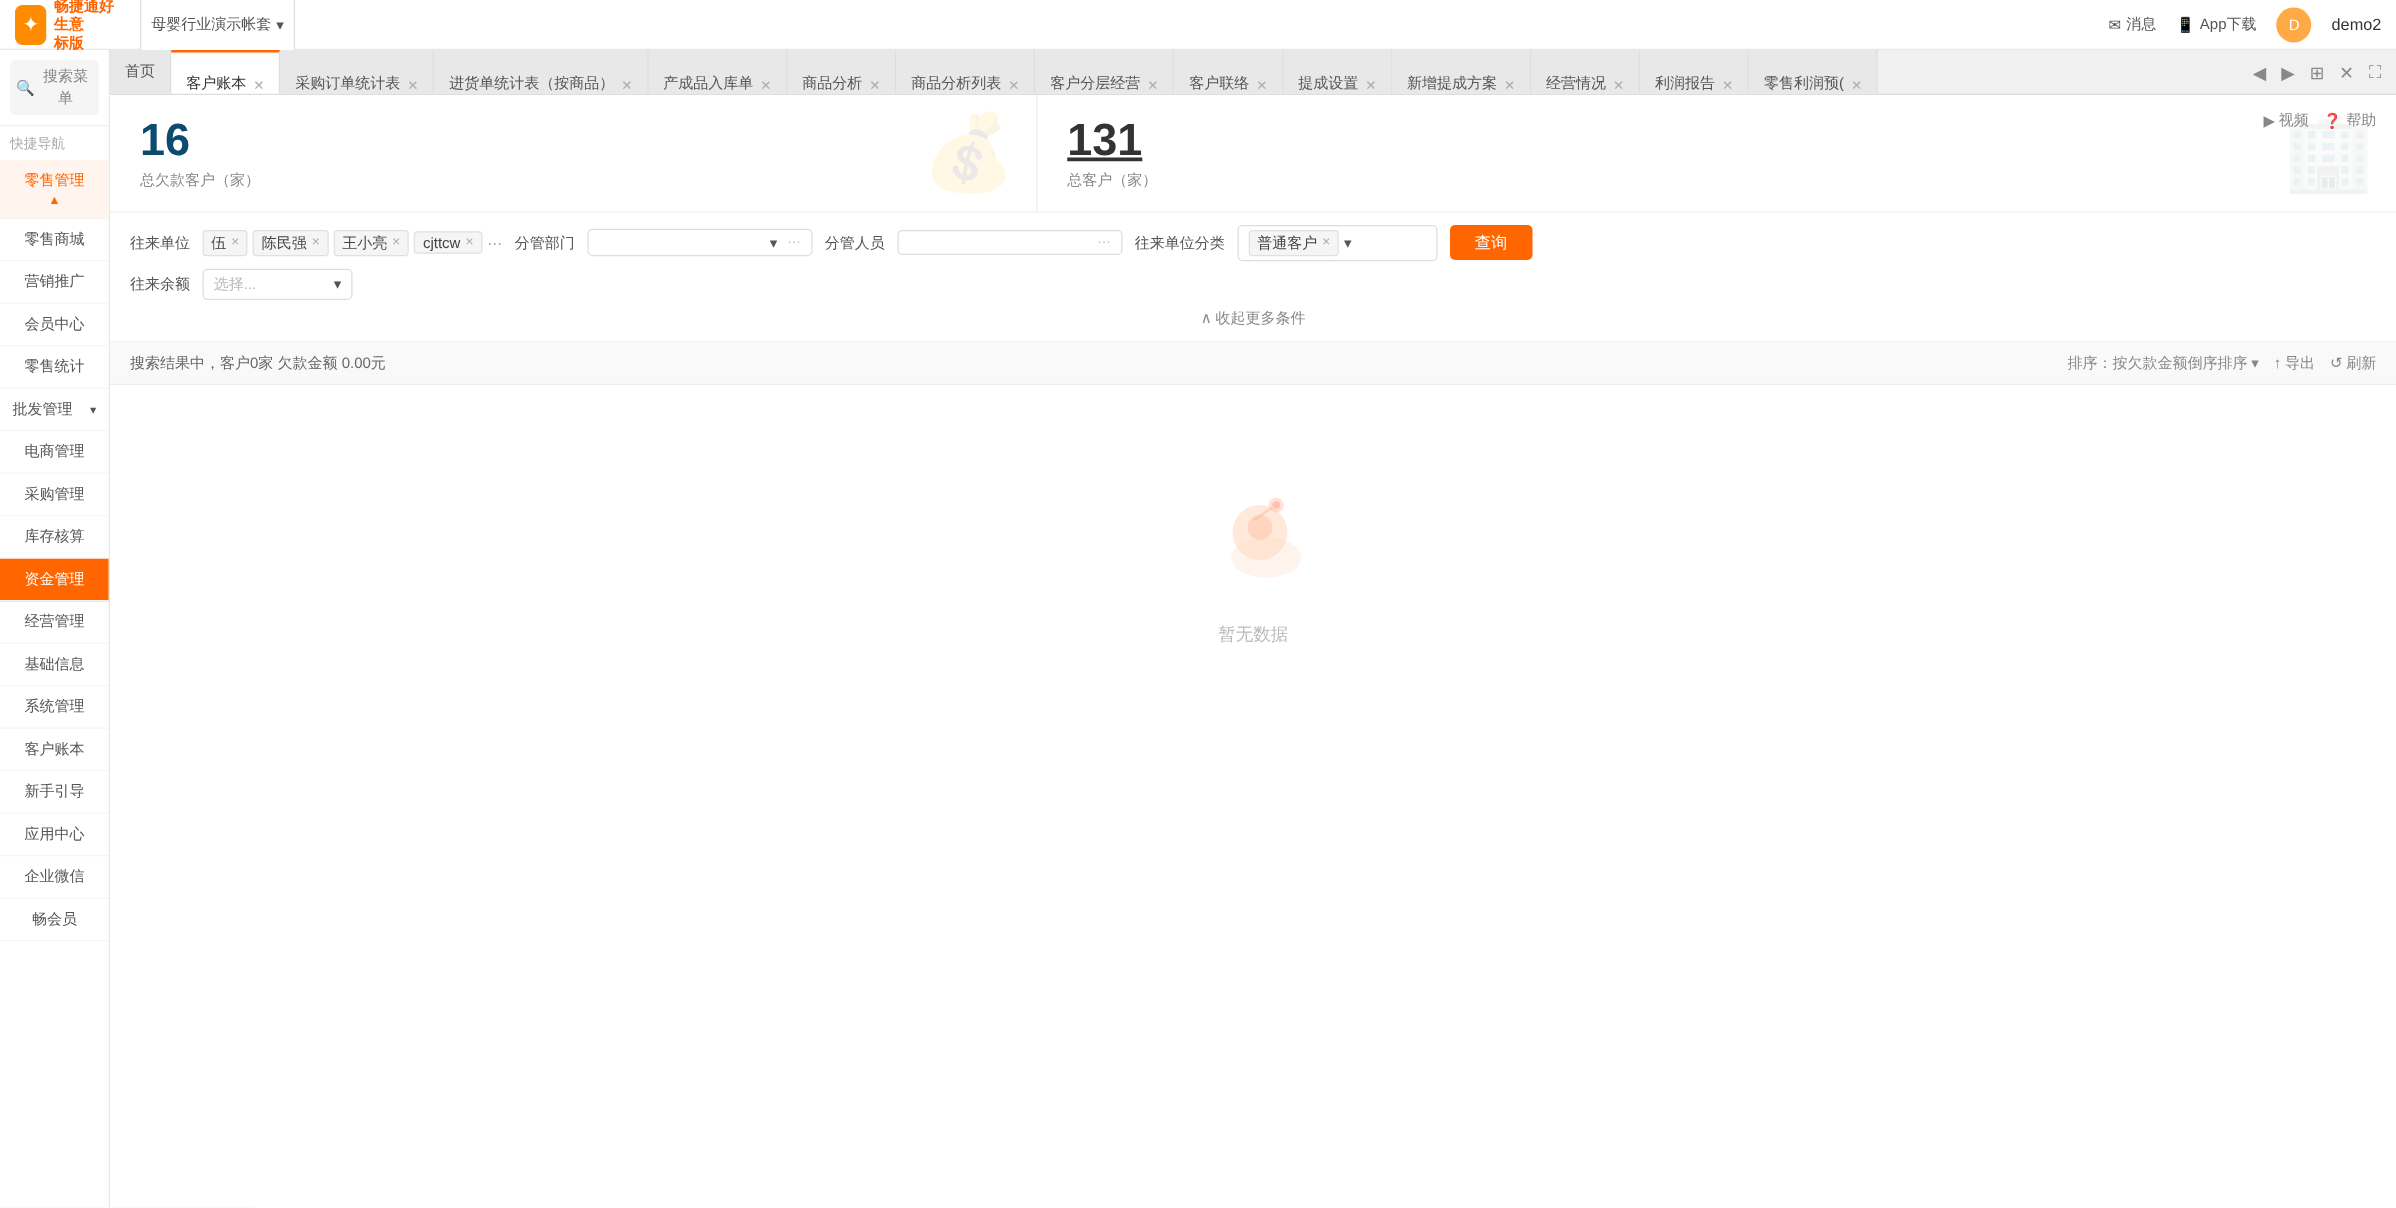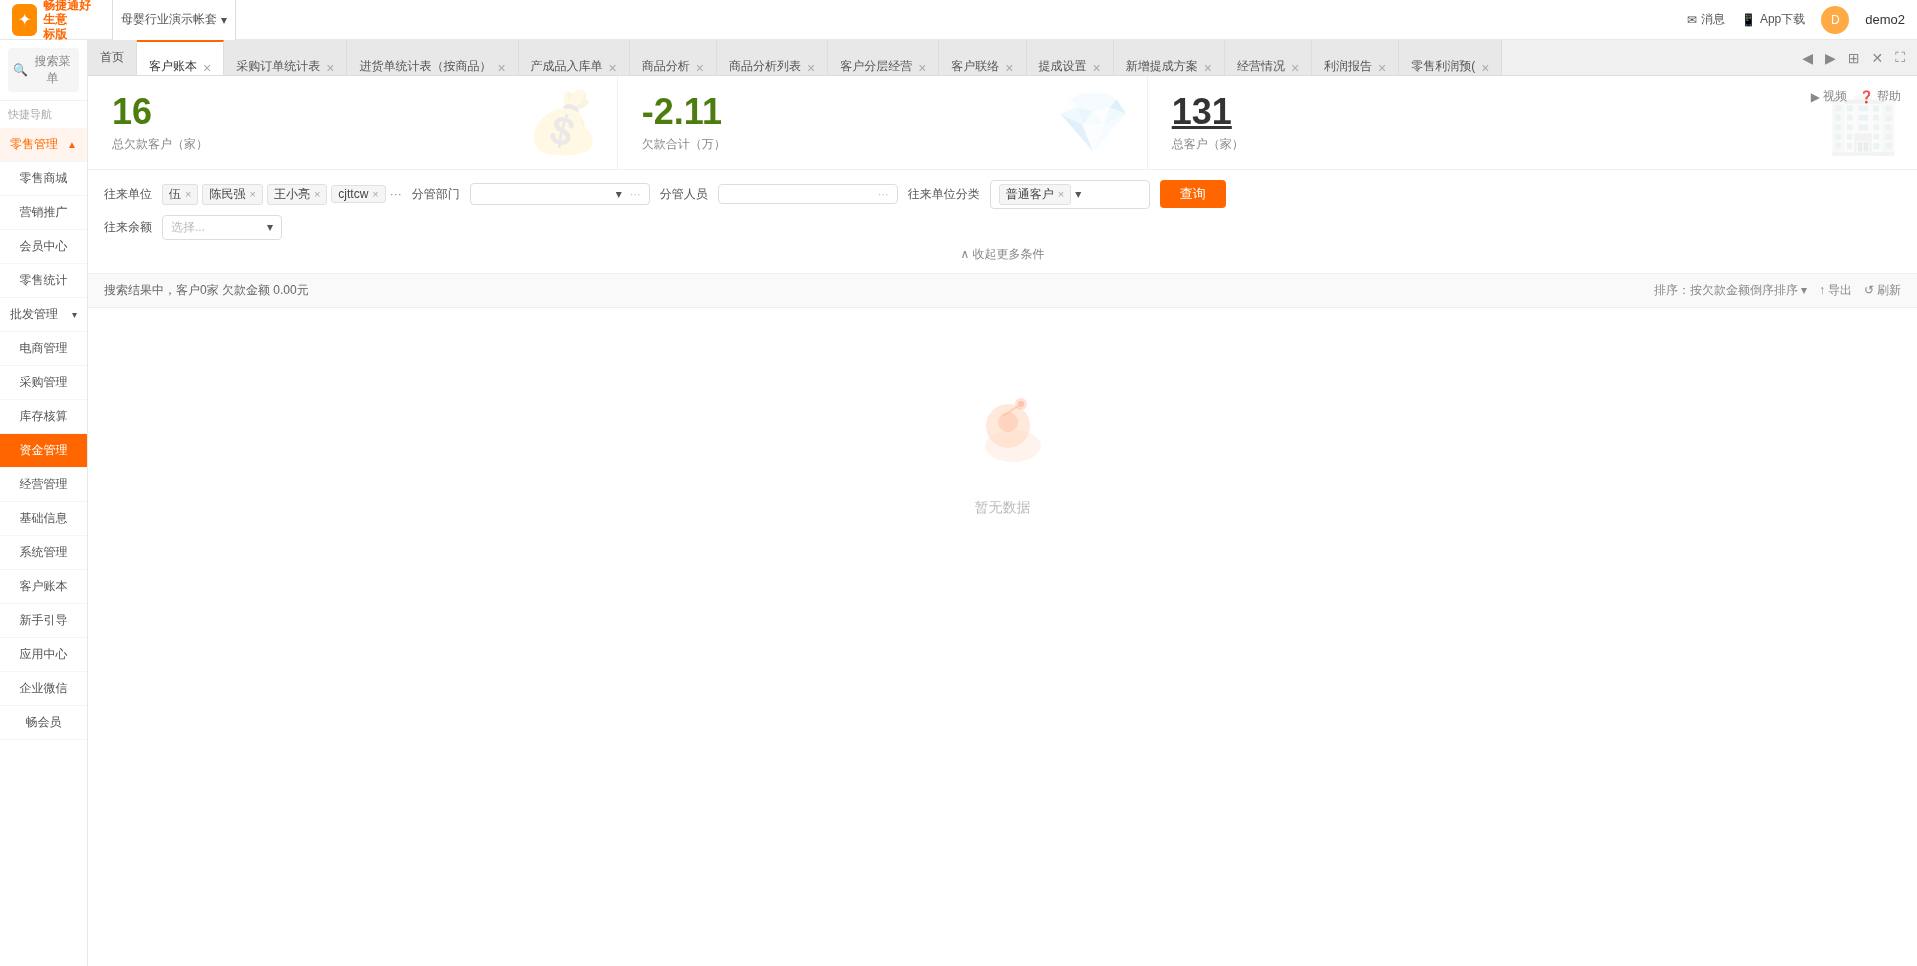--- a/index.html
+++ b/index.html
@@ -40,21 +40,21 @@
 
     
     .content-area { flex: 1; overflow: auto; background: #f5f5f5; }
     .page-content { background: #fff; min-height: 100%; }
 
     
     .summary-bar { display: flex; background: #fff; border-bottom: 1px solid #f0f0f0; position: relative; }
     .summary-card { flex: 1; padding: 16px 24px; display: flex; flex-direction: column; align-items: flex-start; justify-content: center; border-right: 1px solid #f0f0f0; position: relative; min-height: 90px; }
     .summary-card-icon { position: absolute; right: 16px; top: 50%; transform: translateY(-50%); opacity: 0.15; font-size: 52px; }
     .summary-value { font-size: 36px; font-weight: bold; line-height: 1.1; }
-    .summary-value.orange { color: #4d7c0f; }
+    .summary-value.orange { color: #0c4a6e; }
     .summary-value.dark { color: #333; text-decoration: underline; }
     .summary-label { font-size: 12px; color: #888; margin-top: 4px; }
     .top-right-actions { position: absolute; right: 16px; top: 12px; display: flex; gap: 12px; font-size: 12px; color: #888; }
     .top-action-link { display: flex; align-items: center; gap: 3px; cursor: pointer; color: #888; }
 
     
     .filter-bar { padding: 10px 16px; background: #fff; border-bottom: 1px solid #f0f0f0; }
     .filter-row { display: flex; align-items: center; gap: 10px; margin-bottom: 6px; flex-wrap: wrap; }
     .filter-label { font-size: 12px; color: #555; white-space: nowrap; }
     .filter-tags { display: flex; align-items: center; gap: 4px; flex-wrap: wrap; }
@@ -119,21 +119,21 @@
 
   <div class="sidebar">
     <div class="sidebar-search">
       <button class="sidebar-search-btn">
         <span>🔍</span>
         <span>搜索菜单</span>
       </button>
     </div>
     <div class="sidebar-fast-nav">快捷导航</div>
 
-    <button class="sidebar-nav-item" style="background:#fff5ee; color:#ff6600; flex-direction:row; justify-content:space-between; padding:8px 10px;">
+    <button class="sidebar-nav-item" style="background:#fff5ee; color:#ff6600; flex-direction:column; justify-content:space-between; padding:8px 10px;">
       <span>零售管理</span>
       <span class="nav-arrow">▲</span>
     </button>
     <button class="sidebar-nav-item">
       <span>零售商城</span>
     </button>
     <button class="sidebar-nav-item">
       <span>营销推广</span>
     </button>
     <button class="sidebar-nav-item">
@@ -252,25 +252,20 @@
     </div>
 
     <div class="content-area">
       <div class="page-content">
 
         <div class="summary-bar">
           <div class="summary-card">
             <div class="summary-value orange">16</div>
             <div class="summary-label">总欠款客户（家）</div>
             <div class="summary-card-icon bg-icon-coin">💰</div>
-          </div>
-          <div class="summary-card">
-            <div class="summary-value orange">-2.11</div>
-            <div class="summary-label">欠款合计（万）</div>
-            <div class="summary-card-icon bg-icon-diamond">💎</div>
           </div>
           <div class="summary-card" style="border-right:none; flex: 1.5;">
             <div class="summary-value dark">131</div>
             <div class="summary-label">总客户（家）</div>
             <div class="summary-card-icon bg-icon-building">🏢</div>
           </div>
           <div class="top-right-actions">
             <span class="top-action-link">
               <span>▶</span>
               <span>视频</span>

